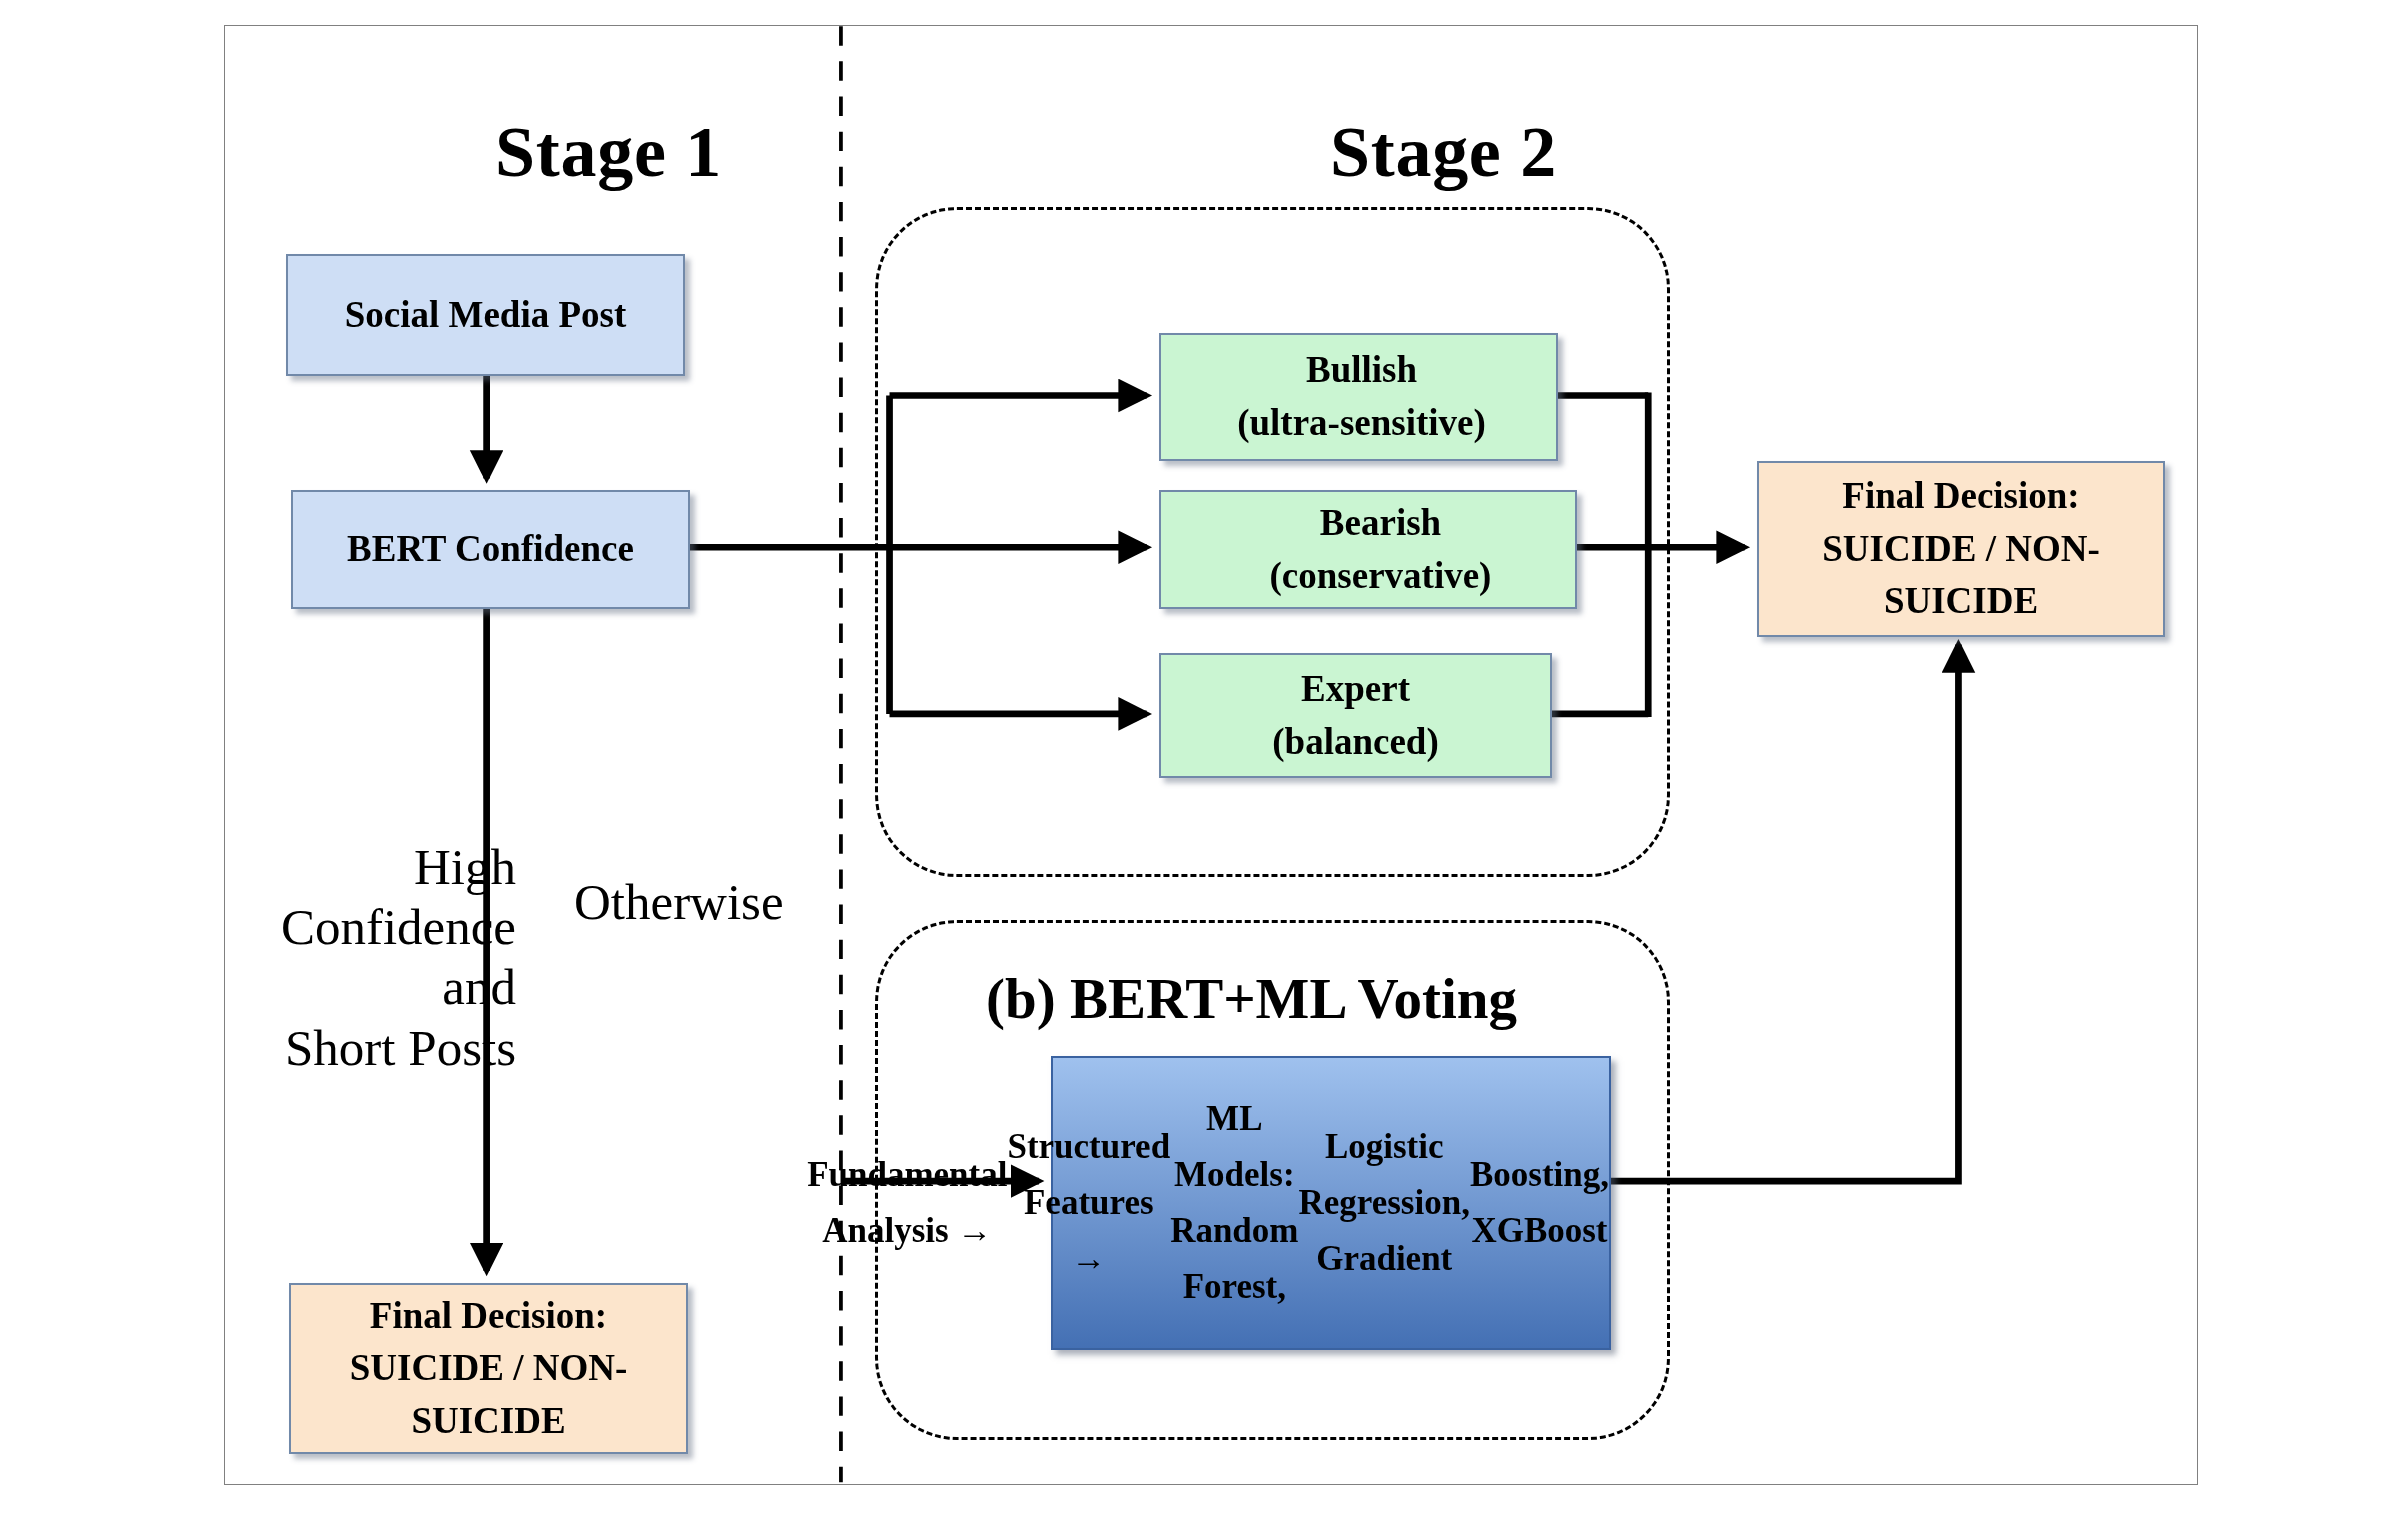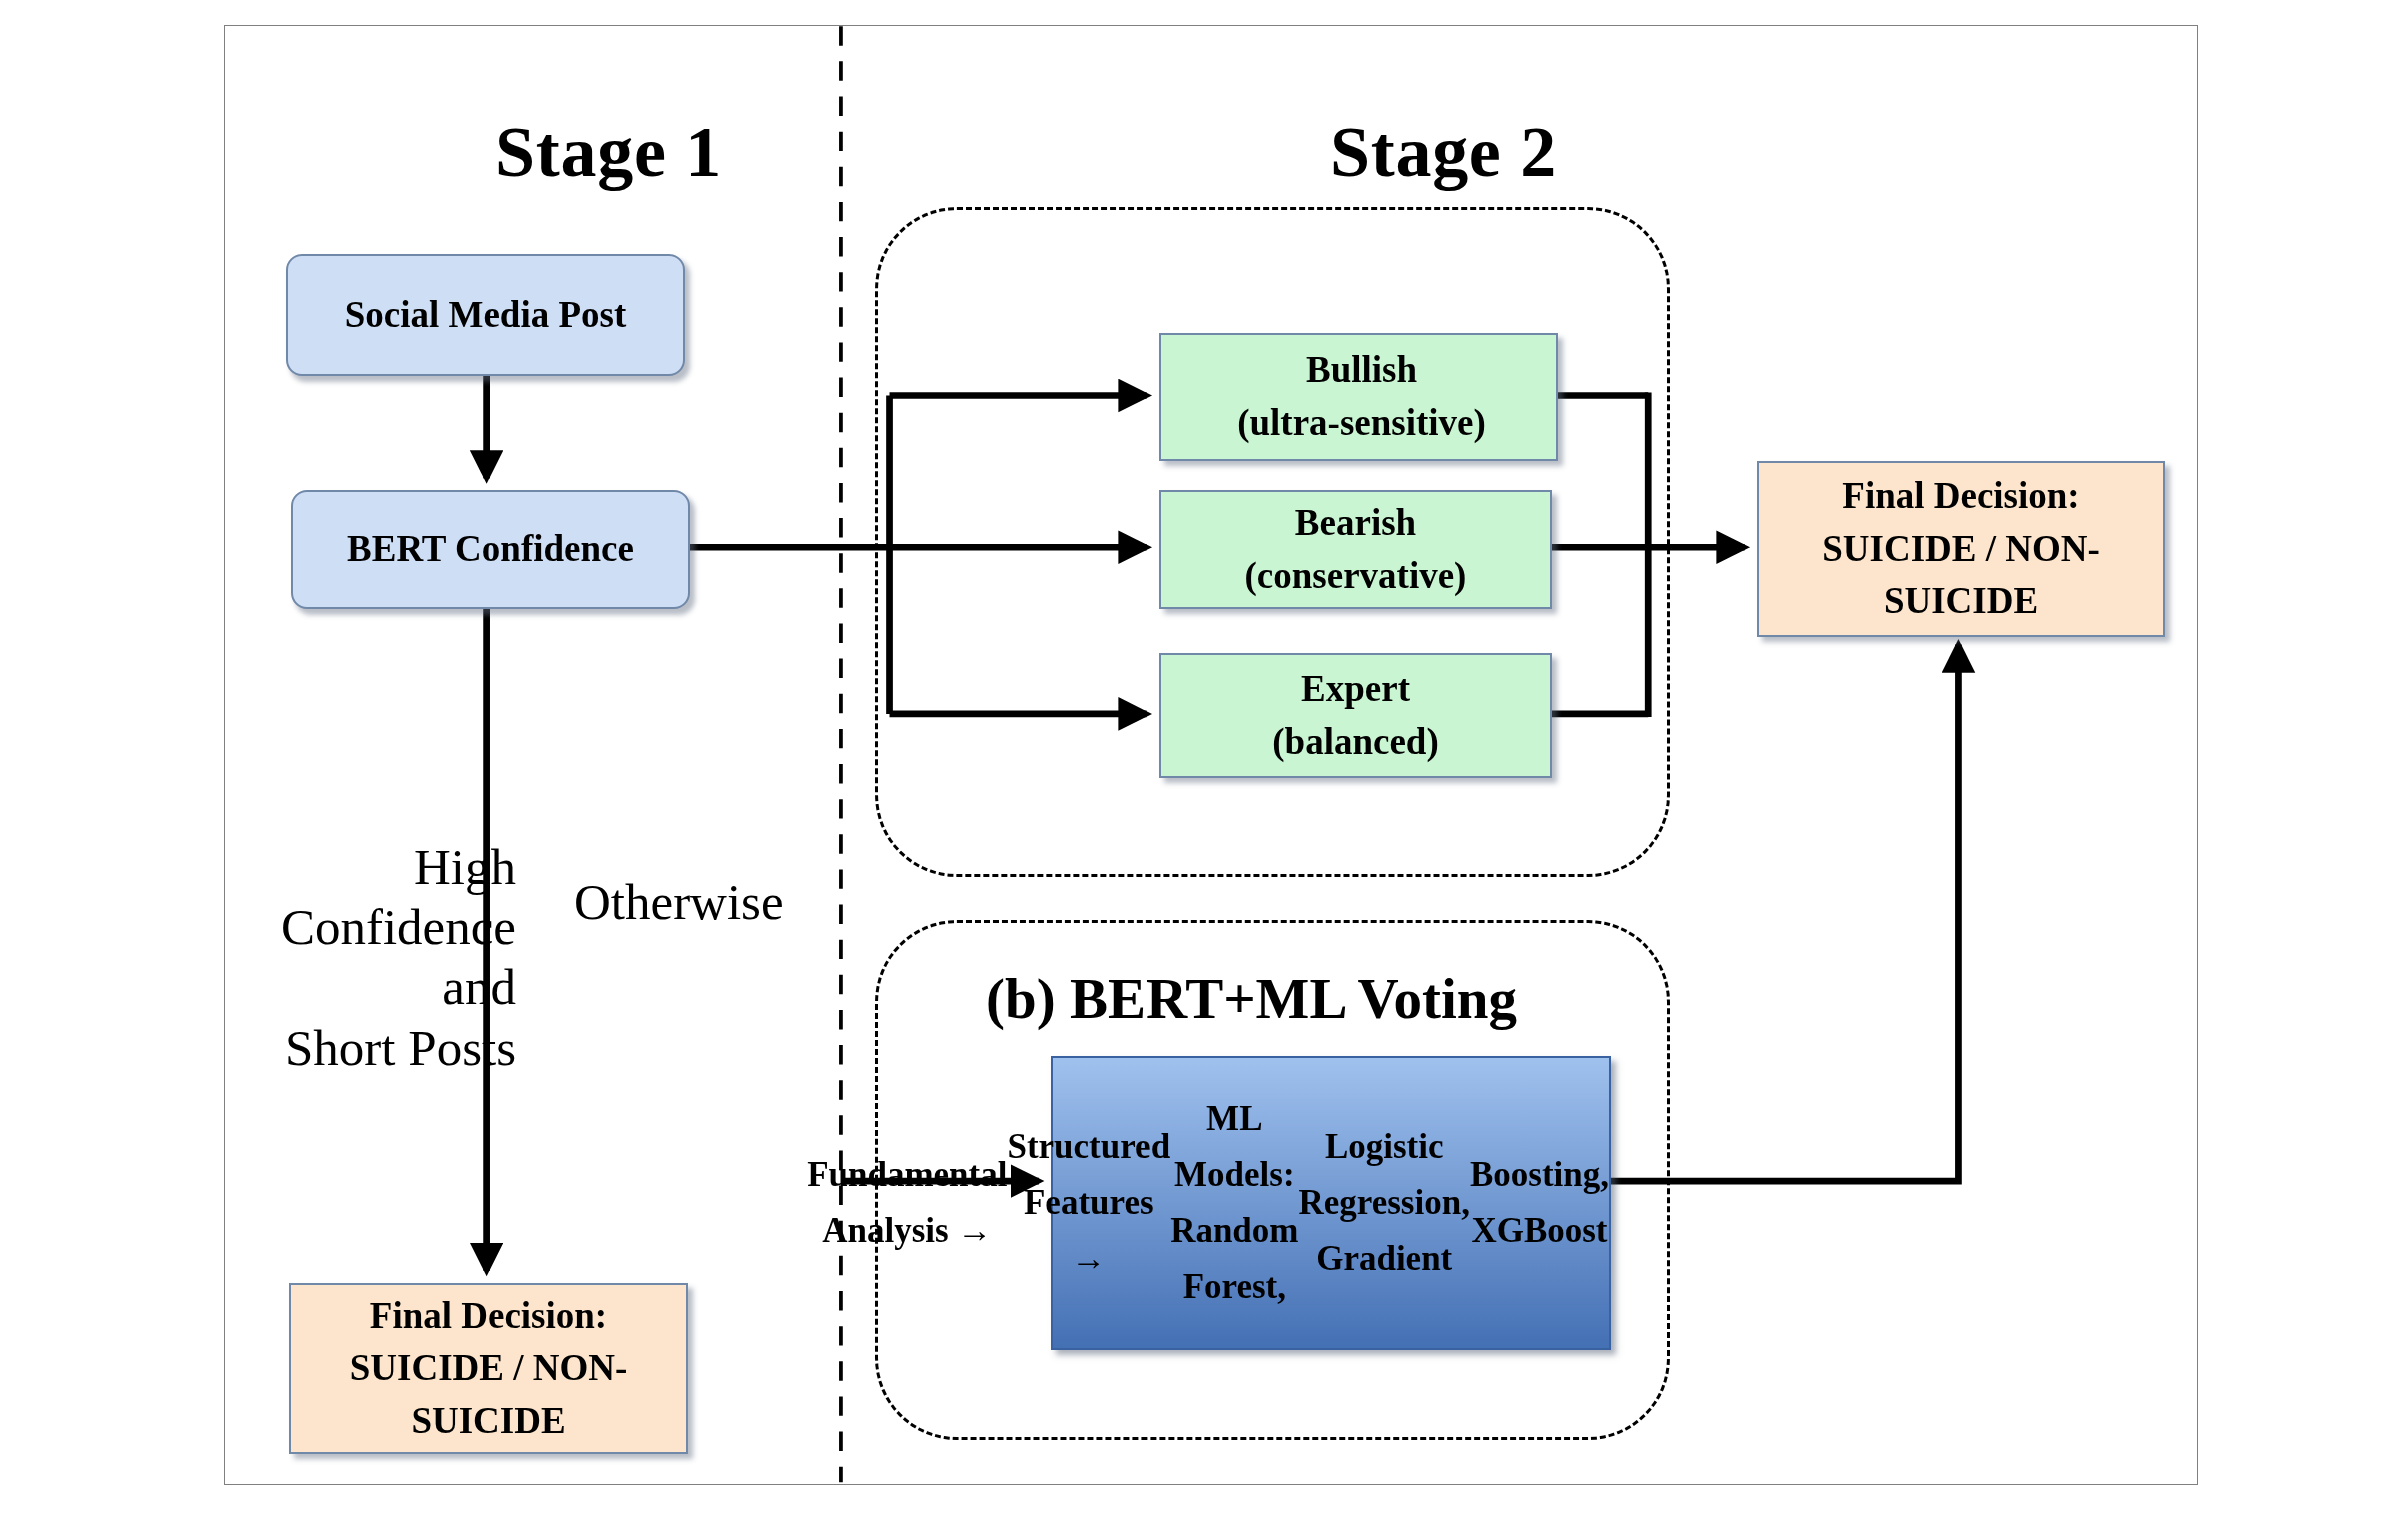--- a/index.html
+++ b/index.html
@@ -16,28 +16,28 @@
     font-size:72px;font-weight:700;letter-spacing:0.7px;
   }
   #stage1-title{left:273px;text-align:right;}
   #stage2-title{left:1219px;}
   .node{
     position:absolute;display:flex;flex-direction:column;align-items:center;justify-content:center;
     border:2.2px solid var(--box-border,#7189a9);
     box-shadow:4.5px 5.2px 5.2px rgba(100,110,130,.45);
     font-weight:700;text-align:center;font-size:37px;line-height:1.42;
   }
-  .blue-node{background:var(--box-blue,#cedef5);border-radius:16px;}
+  .blue-node{background:var(--box-blue,#cedef5);}
   .green-node{background:var(--box-green,#caf5d2);}
   .orange-node{background:var(--box-orange,#fce5cc);}
   #social-box{left:286px;top:254px;width:395px;height:118px;}
   #bert-box{left:291px;top:490px;width:395px;height:115px;}
   #final-left-box{left:289px;top:1283px;width:395px;height:167px;}
   #bullish-box{left:1159px;top:333px;width:389px;height:124px;padding-left:6px;}
-  #bearish-box{left:1159px;top:490px;width:389px;height:115px;}
+  #bearish-box{left:1159px;top:490px;width:389px;height:115px;padding-left:25px;}
   #expert-box{left:1159px;top:653px;width:389px;height:121px;text-align:center;}
   #final-right-box{left:1757px;top:461px;width:404px;height:172px;}
   #ml-box{
     left:1051px;top:1056px;width:556px;height:290px;
     position:absolute;display:flex;flex-direction:row;align-items:center;justify-content:flex-end;
     background:linear-gradient(to bottom,var(--ml-grad-top,#9fc1ee),var(--ml-grad-bottom,#4470b4));
     border:2.2px solid var(--ml-border,#3a62a0);
     box-shadow:4.5px 5.2px 6px rgba(90,100,120,.5);
     font-weight:700;text-align:center;font-size:35px;line-height:1.6;
   }

